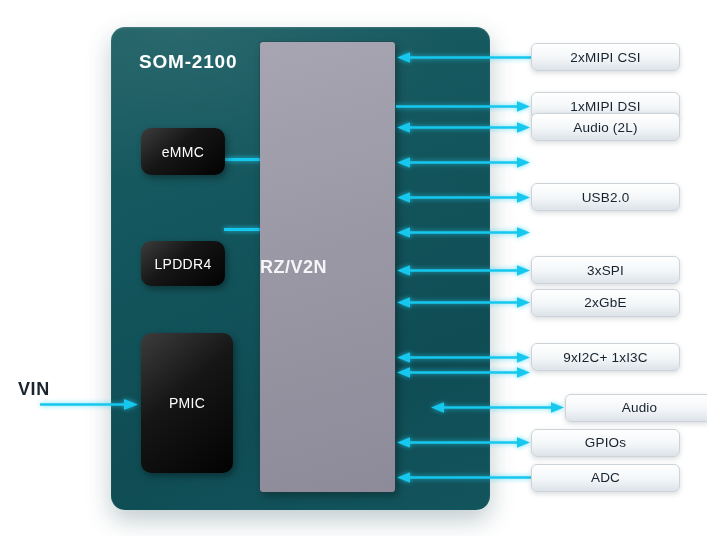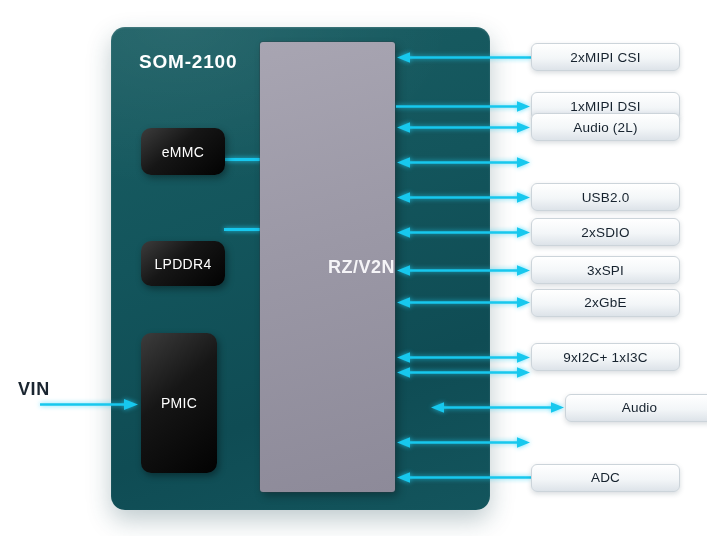--- a/index.html
+++ b/index.html
@@ -26,37 +26,37 @@
     position:absolute;left:28px;top:24px;
     color:#ffffff;font-size:19px;font-weight:600;letter-spacing:.8px;
   }
 
   
   .chip{
     position:absolute;left:260px;top:42px;width:135px;height:450px;
     border-radius:3px;
     background:linear-gradient(165deg,var(--chip-light) 0%,#9b98a6 45%,var(--chip-dark) 100%);
     box-shadow:0 0 0 1px rgba(55,55,65,.25), 3px 4px 9px rgba(0,0,0,.30);
-    display:flex;align-items:center;justify-content:flex-end;
+    display:flex;align-items:center;justify-content:flex-start;
     z-index:2;
   }
   .chip-label{color:#f5f4f7;font-size:18px;font-weight:600;letter-spacing:.5px;}
 
   
   .comp{
     position:absolute;display:flex;align-items:center;justify-content:center;
     color:#ffffff;font-size:14px;font-weight:500;letter-spacing:.3px;
     border-radius:10px;
     background:linear-gradient(140deg,#3c3c3c 0%,#161616 42%,#020202 100%);
     box-shadow:2px 3px 7px rgba(0,0,0,.38);
     z-index:2;
   }
   .comp-emmc{left:141px;top:128px;width:84px;height:47px;}
   .comp-lpddr4{left:141px;top:207px;width:84px;height:45px;margin-top:34px;}
-  .comp-pmic{left:141px;top:333px;width:76px;height:140px;}
+  .comp-pmic{left:141px;top:333px;width:92px;height:140px;}
 
   
   .connector{
     position:absolute;height:3px;background:var(--accent);
     box-shadow:0 0 5px rgba(32,214,255,.85);
     z-index:1;
   }
   .conn-emmc{left:224px;top:158px;width:38px;}
   .conn-lpddr4{left:224px;top:228px;width:38px;}
 
@@ -171,23 +171,20 @@
         <span class="iface-label">USB2.0</span>
       </div>
     </div>
 
     <div class="iface-row" style="top: 218.4px;">
       <svg class="iface-arrow arrow-svg" width="135" height="13" viewBox="0 0 135 13">
           <line x1="12" y1="6.5" x2="123" y2="6.5"></line>
           <polygon points="1,6.5 14,1.2 14,11.8"></polygon>
           <polygon points="134,6.5 121,1.2 121,11.8"></polygon>
         </svg>
-      <div class="iface-box">
-        <span class="iface-label">2xSDIO</span>
-      </div>
     </div>
 
     <div class="iface-row" style="top: 256px;">
       <svg class="iface-arrow arrow-svg" width="135" height="13" viewBox="0 0 135 13">
           <line x1="12" y1="6.5" x2="123" y2="6.5"></line>
           <polygon points="1,6.5 14,1.2 14,11.8"></polygon>
           <polygon points="134,6.5 121,1.2 121,11.8"></polygon>
         </svg>
       <div class="iface-box">
         <span class="iface-label">3xSPI</span>
@@ -234,20 +231,23 @@
         <span class="iface-label">Audio</span>
       </div>
     </div>
 
     <div class="iface-row" style="top: 428.88px;">
       <svg class="iface-arrow arrow-svg" width="135" height="13" viewBox="0 0 135 13">
           <line x1="12" y1="6.5" x2="123" y2="6.5"></line>
           <polygon points="1,6.5 14,1.2 14,11.8"></polygon>
           <polygon points="134,6.5 121,1.2 121,11.8"></polygon>
         </svg>
+      <div class="iface-box">
+        <span class="iface-label">GPIOs</span>
+      </div>
     </div>
 
     <div class="iface-row" style="top: 463.96px;">
       <svg class="iface-arrow arrow-svg" width="135" height="13" viewBox="0 0 135 13">
           <line x1="12" y1="6.5" x2="135" y2="6.5"></line>
           <polygon points="1,6.5 14,1.2 14,11.8"></polygon>
         </svg>
       <div class="iface-box">
         <span class="iface-label">ADC</span>
       </div>

